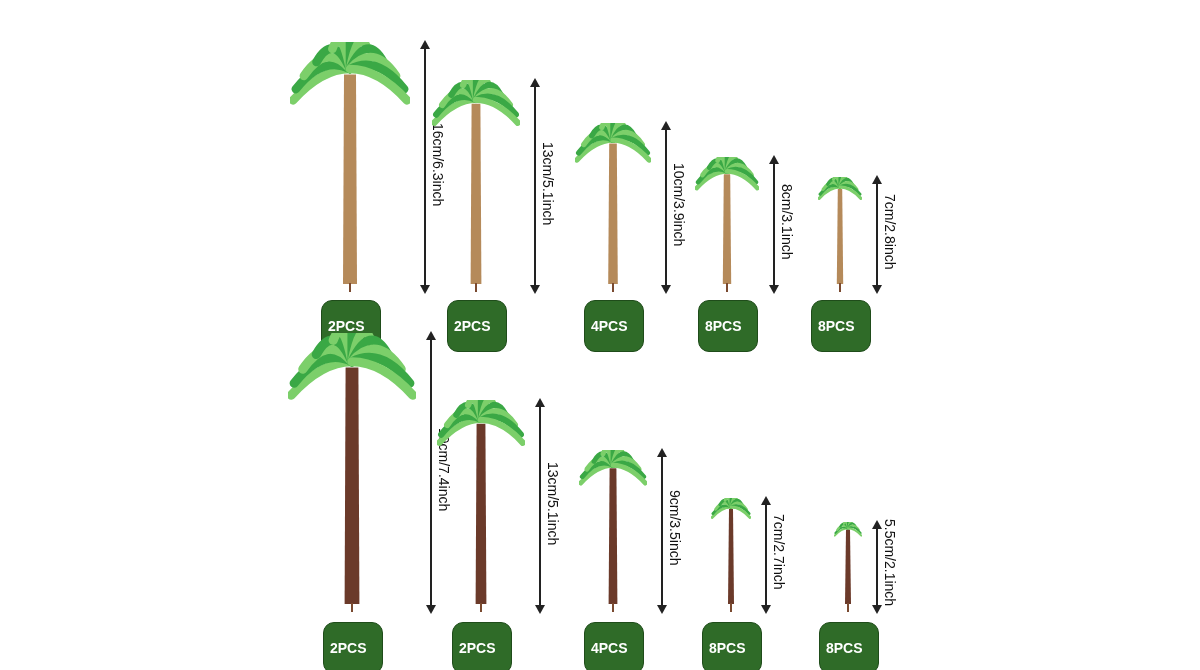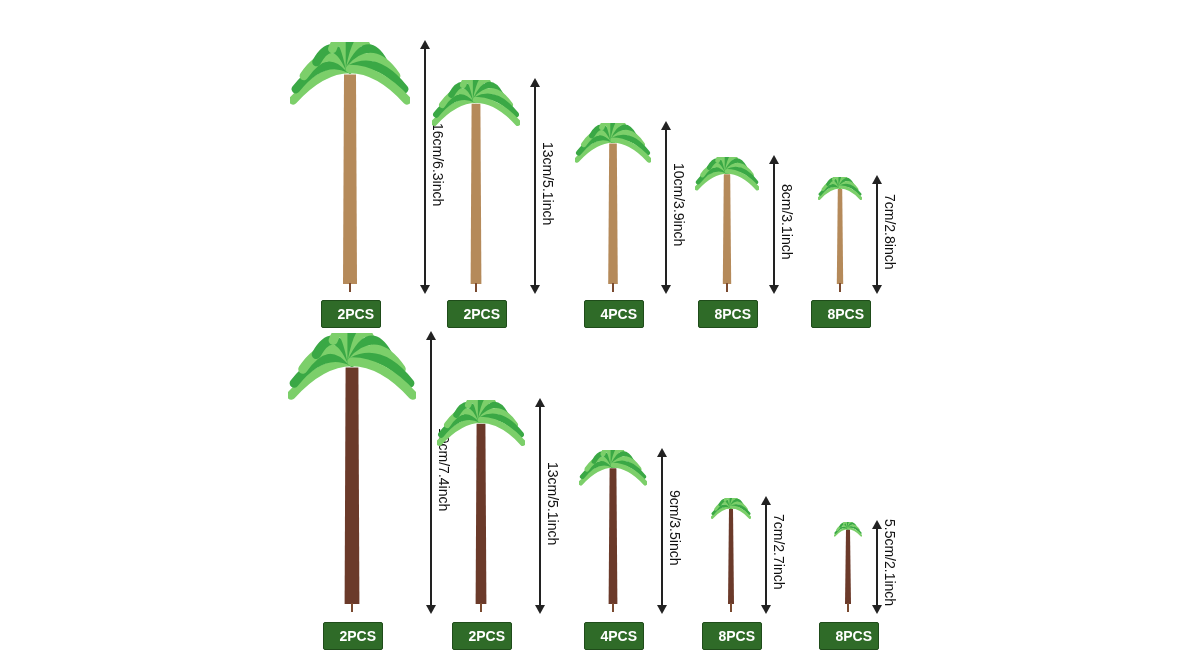--- a/index.html
+++ b/index.html
@@ -1,21 +1,21 @@
 <!DOCTYPE html>
 <html><head>
 <meta charset="utf-8">
 <style>
   html, body { margin:0; padding:0; background:#ffffff; }
   body { width:1200px; height:670px; position:relative; overflow:hidden; font-family:"Liberation Sans", sans-serif; }
   .item { position:absolute; }
   .tree { position:absolute; }
   .badge {
     position:absolute; background:#2f6b28; color:#fff; font-weight:bold;
-    font-size:14px; border-radius:2px; padding:5px 6px; text-align:right;
+    font-size:14px; border-radius:11px; padding:17px 6px; text-align:left;
     border:1px solid #1f4c1a; width:46px; letter-spacing:0px;
   }
   .measure { position:absolute; width:2px; background:#222; }
   .measure::before, .measure::after {
     content:""; position:absolute; left:-4px; width:0; height:0;
     border-left:5px solid transparent; border-right:5px solid transparent;
   }
   .measure::before { top:-2px; border-bottom:9px solid #222; }
   .measure::after { bottom:-2px; border-top:9px solid #222; }
   .label {

